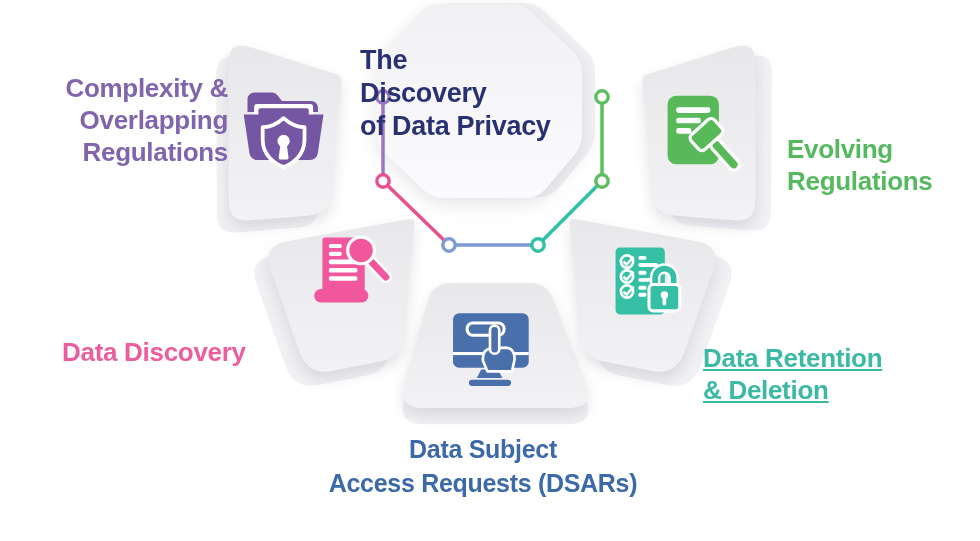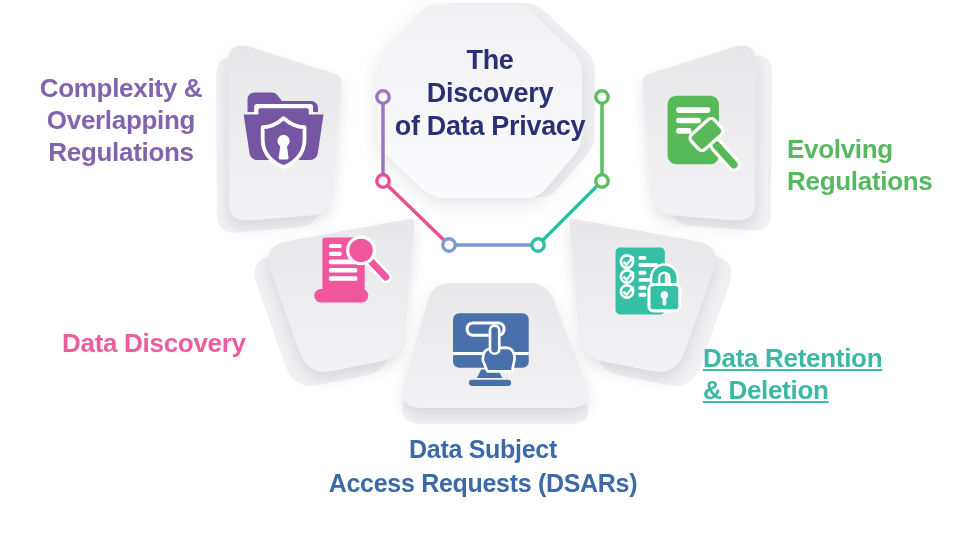--- a/index.html
+++ b/index.html
@@ -12,21 +12,21 @@
   .petal{filter:drop-shadow(0 7px 7px rgba(110,110,130,0.20));}
   .octagon{filter:drop-shadow(0 6px 9px rgba(110,110,130,0.18));}
   .echo{opacity:.9;}
   .label{
     position:absolute;font-weight:700;font-size:26px;line-height:32px;
     letter-spacing:-0.3px;white-space:nowrap;
   }
   .label.center{text-align:center;}
   .title-label{
     position:absolute;font-weight:700;font-size:27px;line-height:33px;
-    text-align:center;letter-spacing:-0.3px;white-space:nowrap;
+    text-align:left;letter-spacing:-0.3px;white-space:nowrap;
   }
   .dsar{font-size:25px;line-height:34px;}
 </style>
 </head>
 <body>
 
 <div class="stage">
 
   <svg class="bg" width="980" height="541" viewBox="0 0 980 541">
     <defs>
@@ -143,32 +143,32 @@
       <rect x="65.4" y="60" width="4.2" height="10" rx="2" fill="#fff"></rect>
     </g>
   </svg>
 
   <div class="title-label" style="left: 360px; top: 44px; width: 260px; color: rgb(42, 49, 115);">
     <div>The</div>
     <div>Discovery</div>
     <div>of Data Privacy</div>
   </div>
 
-  <div class="label center" style="left: 14px; top: 72px; width: 214px; color: rgb(128, 101, 172);">
+  <div class="label center" style="left: 14px; top: 72px; width: 214px; color: rgb(128, 101, 172); text-align: right;">
     <div>Complexity &amp;</div>
     <div>Overlapping</div>
     <div>Regulations</div>
   </div>
 
   <div class="label" style="left: 787px; top: 107px; color: rgb(86, 184, 95); margin-top: 26px;">
     <div>Evolving</div>
     <div>Regulations</div>
   </div>
 
-  <div class="label" style="left: 62px; top: 327px; color: rgb(236, 93, 157);">
+  <div class="label" style="left: 62px; top: 336px; color: rgb(236, 93, 157);">
     <div>Data Discovery</div>
   </div>
 
   <div class="label center dsar" style="left: 283px; top: 432px; width: 400px; color: rgb(60, 105, 168);">
     <div>Data Subject</div>
     <div>Access Requests (DSARs)</div>
   </div>
 
   <div class="label" style="left: 703px; top: 342px; color: rgb(60, 185, 164); text-decoration: underline;">
     <div>Data Retention</div>

